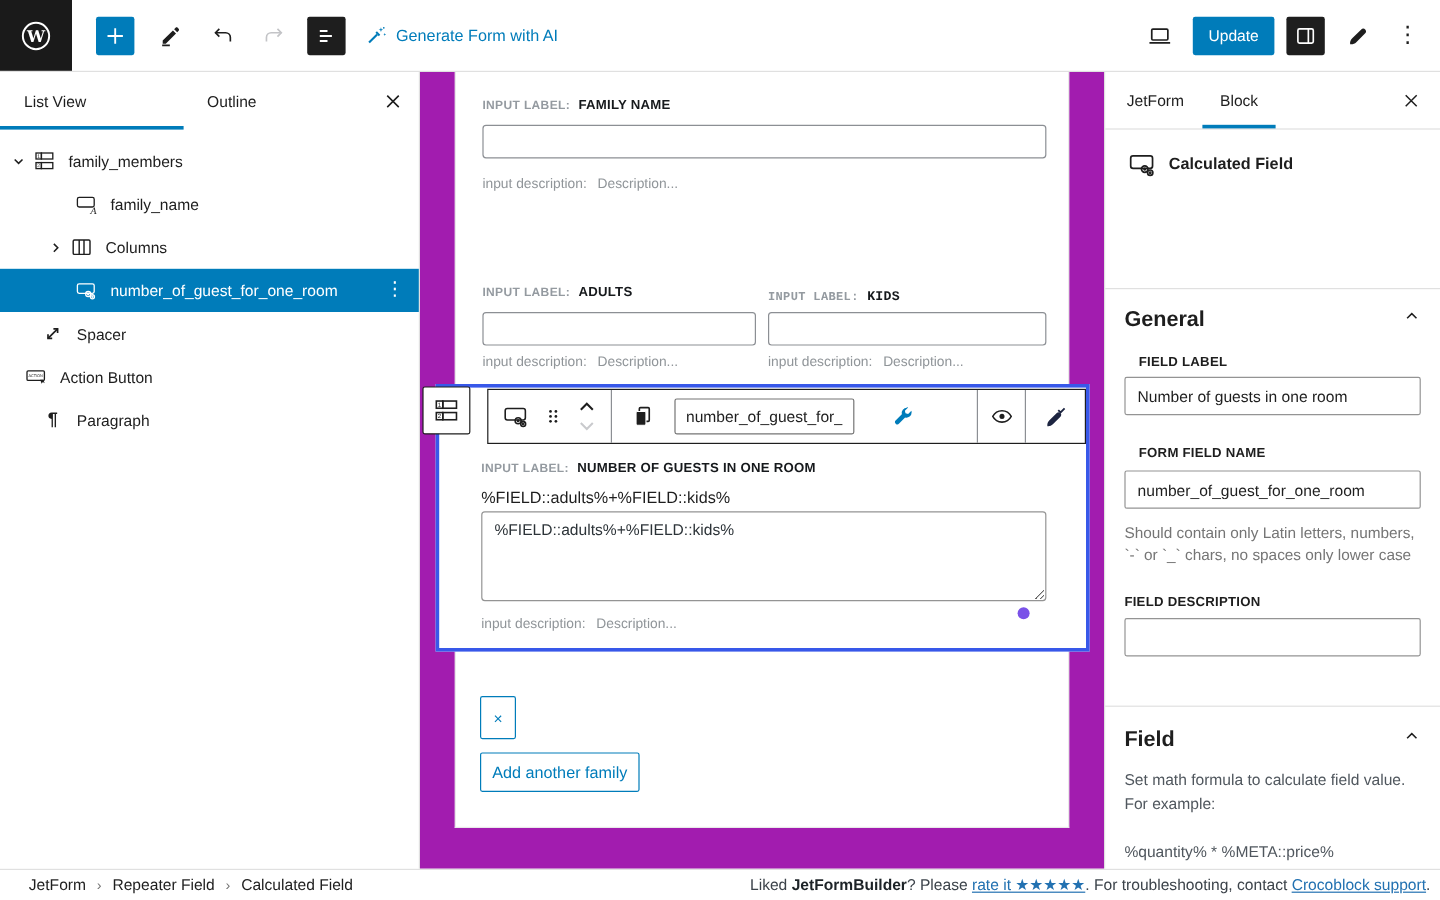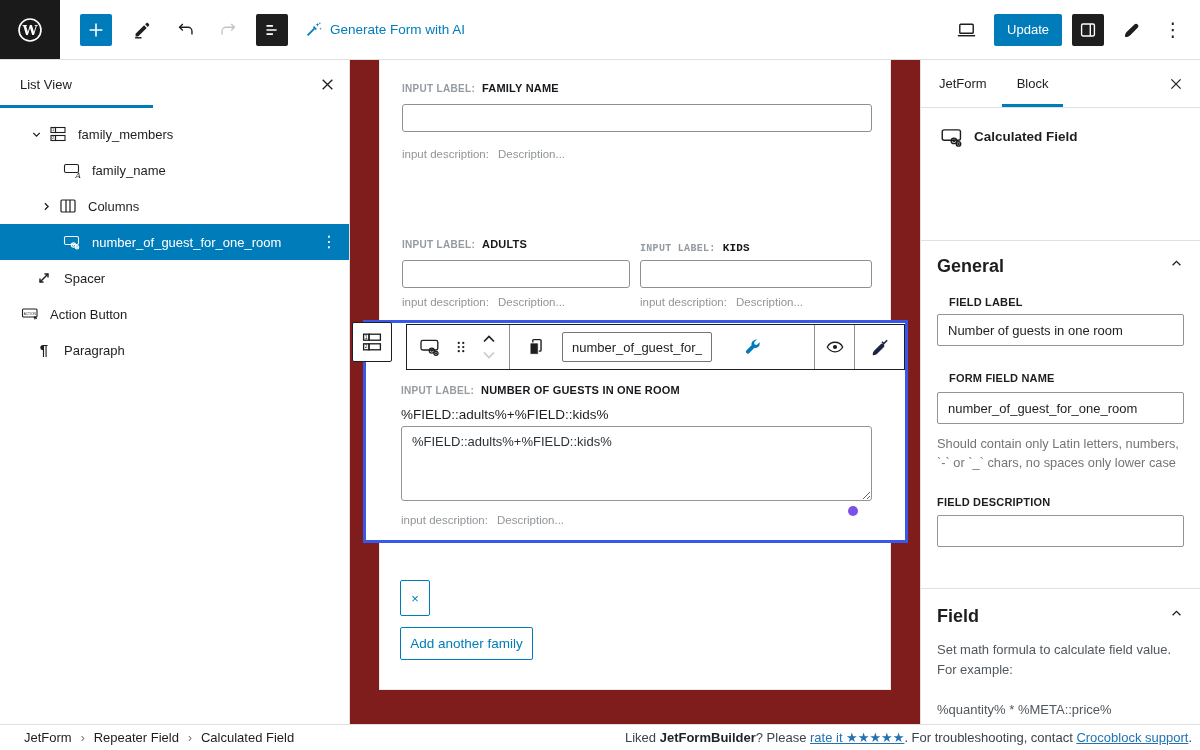--- a/index.html
+++ b/index.html
@@ -21,36 +21,36 @@
   .sq-btn.blue { background:#007cba; }
   .sq-btn.dark { background:#1e1e1e; }
   .icon-btn { width:36px; height:36px; display:flex; align-items:center; justify-content:center; }
   .ai-link { display:flex; align-items:center; gap:7px; color:#007cba; font-size:13.5px; margin-left:16px; }
   .tb-right { display:flex; align-items:center; gap:10px; padding-right:14px; }
   .update-btn { background:#007cba; color:#fff; font-size:13px; height:32px; padding:0 13px; border-radius:2px; }
 
   
   .left-sidebar { position:absolute; top:60px; left:0; width:350px; bottom:26px; background:#fff;
                   border-right:1px solid #e0e0e0; }
-  .canvas { position:absolute; top:60px; left:350px; width:570px; bottom:26px; background:#7f1d1d; }
+  .canvas { position:absolute; top:60px; left:350px; width:570px; bottom:26px; background:#a21caf; }
   .right-sidebar { position:absolute; top:60px; right:0; width:280px; bottom:26px; background:#fff;
                    border-left:1px solid #e0e0e0; }
 
   
   .lv-tabs { display:flex; align-items:stretch; height:48px; }
   .lv-tab { width:153px; display:flex; align-items:center; padding-left:20px; font-size:13px; font-weight:500; position:relative; }
   .lv-tab.active::after { content:""; position:absolute; left:0; right:0; bottom:0; height:3px; background:#007cba; }
   .panel-close { margin-left:auto; width:44px; display:flex; align-items:center; justify-content:center; }
   .tree { margin-top:8px; }
   .tree-row { height:36px; display:flex; align-items:center; font-size:13px; color:#1e1e1e; position:relative; }
   .tree-row.selected { background:#007cba; color:#fff; }
   .tw-exp { width:24px; display:flex; justify-content:center; }
   .tw-icon { width:20px; height:20px; margin-right:10px; flex:0 0 auto; }
   .tree-label { white-space:nowrap; }
-  .indent0 { padding-left:24px; }
+  .indent0 { padding-left:3px; }
   .indent1 { padding-left:38px; }
   .noexp { padding-left:24px; }
   .row-kebab { margin-left:auto; margin-right:12px; font-size:16px; line-height:1; color:#fff; }
 
   
   .form-card { position:absolute; left:29px; top:0; width:512px; height:630px; background:#fff;
                border:1px solid #e9e9e9; border-top:none; }
   .inp-label-row { position:absolute; font-size:10px; font-weight:600; color:#949aa0; letter-spacing:.3px; white-space:nowrap; }
   .inp-label-row b { color:#16191c; font-size:11px; font-weight:700; margin-left:7px; letter-spacing:.2px; }
   .desc-row { position:absolute; font-size:11.5px; color:#909599; white-space:nowrap; }
@@ -203,20 +203,21 @@
     </button>
     <button class="icon-btn" style="width:26px">
       <span style="font-size:19px; line-height:1; color:#1e1e1e;">⋮</span>
     </button>
   </div>
 </header>
 
 <aside class="left-sidebar">
   <div class="lv-tabs">
     <div class="lv-tab active">List View</div>
+    <div class="lv-tab">Outline</div>
     <button class="panel-close">
       <span>
         <svg width="21" height="21" viewBox="0 0 24 24">
             <path d="M6.5 6.5l11 11M17.5 6.5l-11 11" stroke="#1e1e1e" stroke-width="1.5"></path>
           </svg>
       </span>
     </button>
   </div>
 
   <div class="tree">

